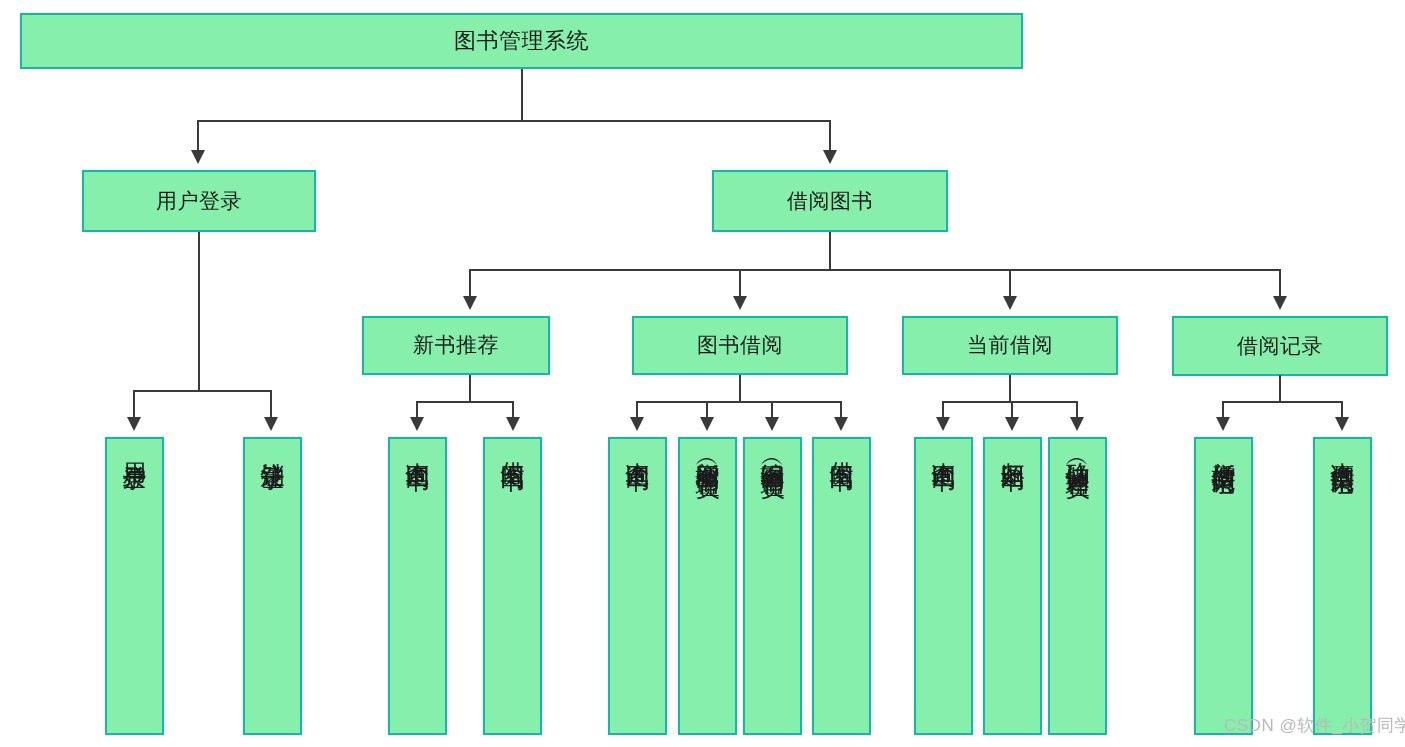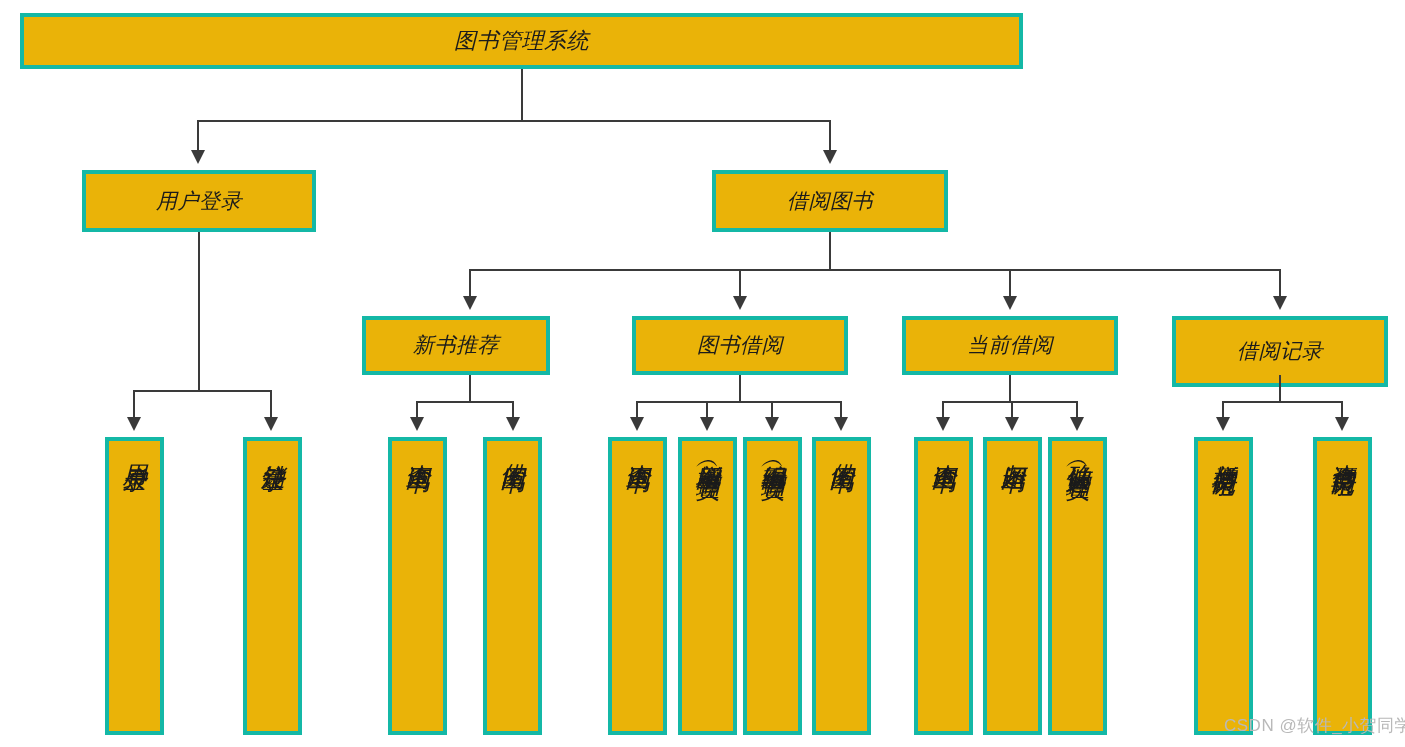--- a/index.html
+++ b/index.html
@@ -13,27 +13,26 @@
   #canvas {
     position: relative;
     width: 1405px;
     height: 747px;
     background: #ffffff;
     overflow: hidden;
   }
   .node {
     position: absolute;
     box-sizing: border-box;
-    border: 4px solid #14b8a6;
-    background: #eab308;
+    border: 2px solid #14b8a6;
+    background: #86efac;
     display: flex;
     align-items: center;
     justify-content: center;
     color: #1b1b1b;
-    font-style: italic;
   }
   .node-label {
     display: block;
     text-align: center;
     letter-spacing: 0.5px;
     line-height: 1.15;
     color: #1b1b1b;
     white-space: nowrap;
   }
   
@@ -126,21 +125,21 @@
 
   <div class="node horiz" style="left:362px; top:316px; width:188px; height:59px;">
     <span class="node-label">新书推荐</span>
   </div>
   <div class="node horiz" style="left:902px; top:316px; width:216px; height:59px;">
     <span class="node-label">当前借阅</span>
   </div>
   <div class="node horiz" style="left:632px; top:316px; width:216px; height:59px;">
     <span class="node-label">图书借阅</span>
   </div>
-  <div class="node horiz" style="left:1172px; top:316px; width:216px; height:71px;align-items:center;">
+  <div class="node horiz" style="left:1172px; top:316px; width:216px; height:60px;align-items:center;">
     <span class="node-label">借阅记录</span>
   </div>
 
   <div class="edge v" style="left:469px; top:375px; width:2px; height:27px;"></div>
   <div class="edge h" style="left:416px; top:401px; width:98px; height:2px;"></div>
   <div class="edge v" style="left:416px; top:401px; width:2px; height:18px;"></div>
   <div class="arrow" style="left:410px; top:417px;"></div>
   <div class="edge v" style="left:512px; top:401px; width:2px; height:18px;"></div>
   <div class="arrow" style="left:506px; top:417px;"></div>
 

